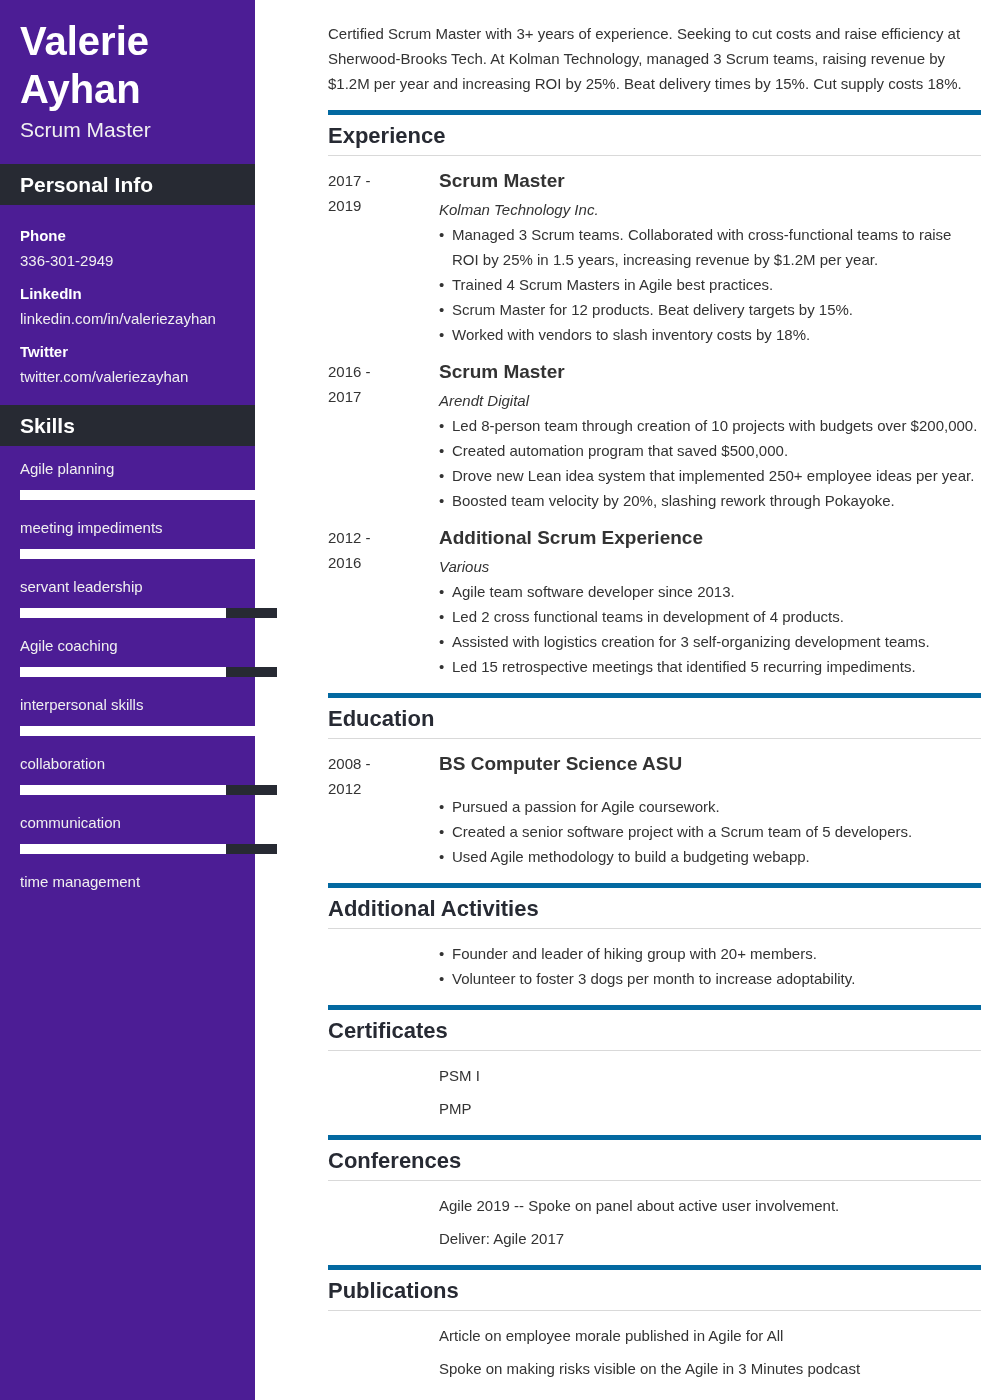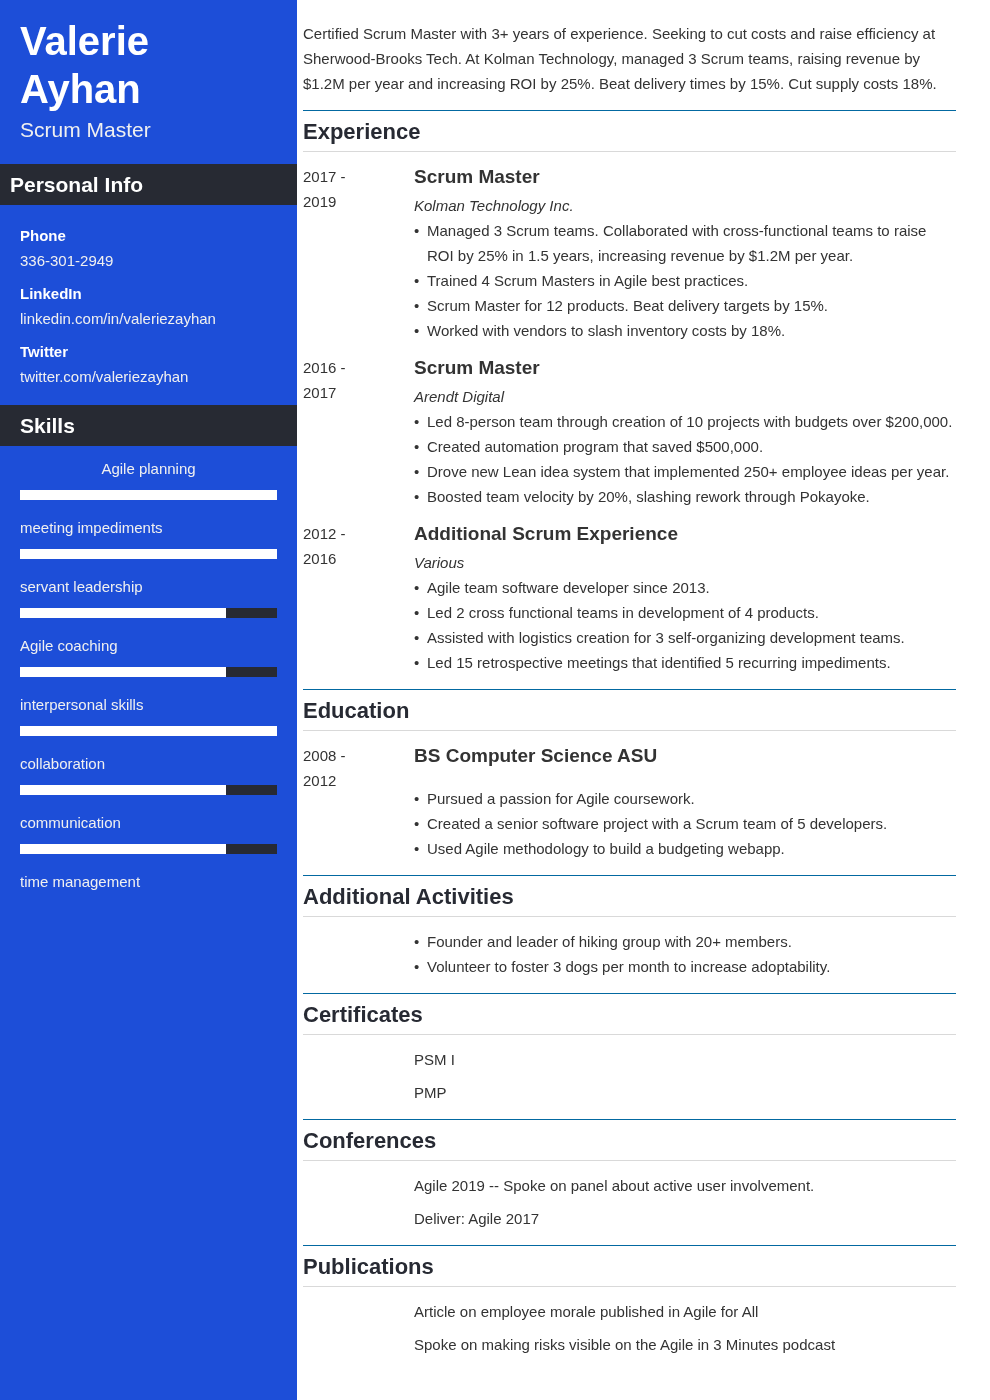--- a/index.html
+++ b/index.html
@@ -1,39 +1,39 @@
 <!DOCTYPE html>
 <html><head>
 <meta charset="utf-8">
 <style>
   * { box-sizing: border-box; margin: 0; padding: 0; }
   html, body { width: 990px; height: 1400px; background: #ffffff; }
   body { font-family: "Liberation Sans", sans-serif; color: #333; position: relative; overflow: hidden; }
 
-  .sidebar { position: absolute; left: 0; top: 0; width: 297px; height: 1400px; background: #1d4ed8; color: #fff; }
+  .sidebar { position: absolute; left: 0; top: 0; width: 255px; height: 1400px; background: #4c1d95; color: #fff; }
   .name { padding: 17px 20px 0 20px; font-size: 40px; font-weight: bold; line-height: 48px; color: #fff; }
   .job-title { padding: 4px 20px 0 20px; font-size: 21px; line-height: 26px; color: #f0f0f0; }
   .side-heading { background: #272a33; height: 41px; line-height: 41px; padding: 0 20px; font-size: 21px; font-weight: bold; color: #fff; }
-  .personal-heading { margin-top: 21px; padding-left: 10px; }
+  .personal-heading { margin-top: 21px; }
   .info-block { padding: 0 20px; }
   .info-label { font-size: 15px; font-weight: bold; color: #fff; line-height: 18px; }
   .info-value { font-size: 15px; color: #f0f0f0; line-height: 18px; margin-top: 7px; }
   .info-item { margin-top: 15px; }
   .info-item:first-child { margin-top: 22px; }
   .skills-heading { margin-top: 19px; }
   .skill { padding: 0 20px; }
   .skill-label { font-size: 15px; color: #f0f0f0; line-height: 18px; }
   .skill-bar { margin-top: 12px; height: 10px; width: 257px; background: #272a33; }
   .skill-fill { height: 10px; background: #ffffff; }
   .skill + .skill { margin-top: 19px; }
-  .skill:first-child { margin-top: 14px; text-align: center; }
-
-  .main { position: absolute; left: 303px; top: 0; width: 653px; }
+  .skill:first-child { margin-top: 14px; }
+
+  .main { position: absolute; left: 328px; top: 0; width: 653px; }
   .summary { margin-top: 21px; font-size: 15px; line-height: 25px; color: #333; }
-  .section { border-top: 1px solid #0369a1; margin-top: 14px; }
+  .section { border-top: 5px solid #0369a1; margin-top: 14px; }
   .section-title { font-size: 22px; font-weight: bold; color: #272a33; line-height: 26px; padding: 8px 0 6px 0; border-bottom: 1px solid #d9d9d9; }
   .entry { display: flex; margin-top: 12px; }
   .entry-date { width: 111px; font-size: 15px; line-height: 25px; color: #333; }
   .entry-body { flex: 1; }
   .entry-title { font-size: 19px; font-weight: bold; color: #333; line-height: 25px; }
   .entry-org { font-size: 15px; font-style: italic; line-height: 25px; color: #333; margin-top: 4px; }
   .bullets { list-style: none; }
   .bullets li { position: relative; padding-left: 13px; font-size: 15px; line-height: 25px; color: #333; }
   .bullets li::before { content: "•"; position: absolute; left: 0; top: 0; }
   .plain-list { padding-left: 111px; margin-top: 12px; }

